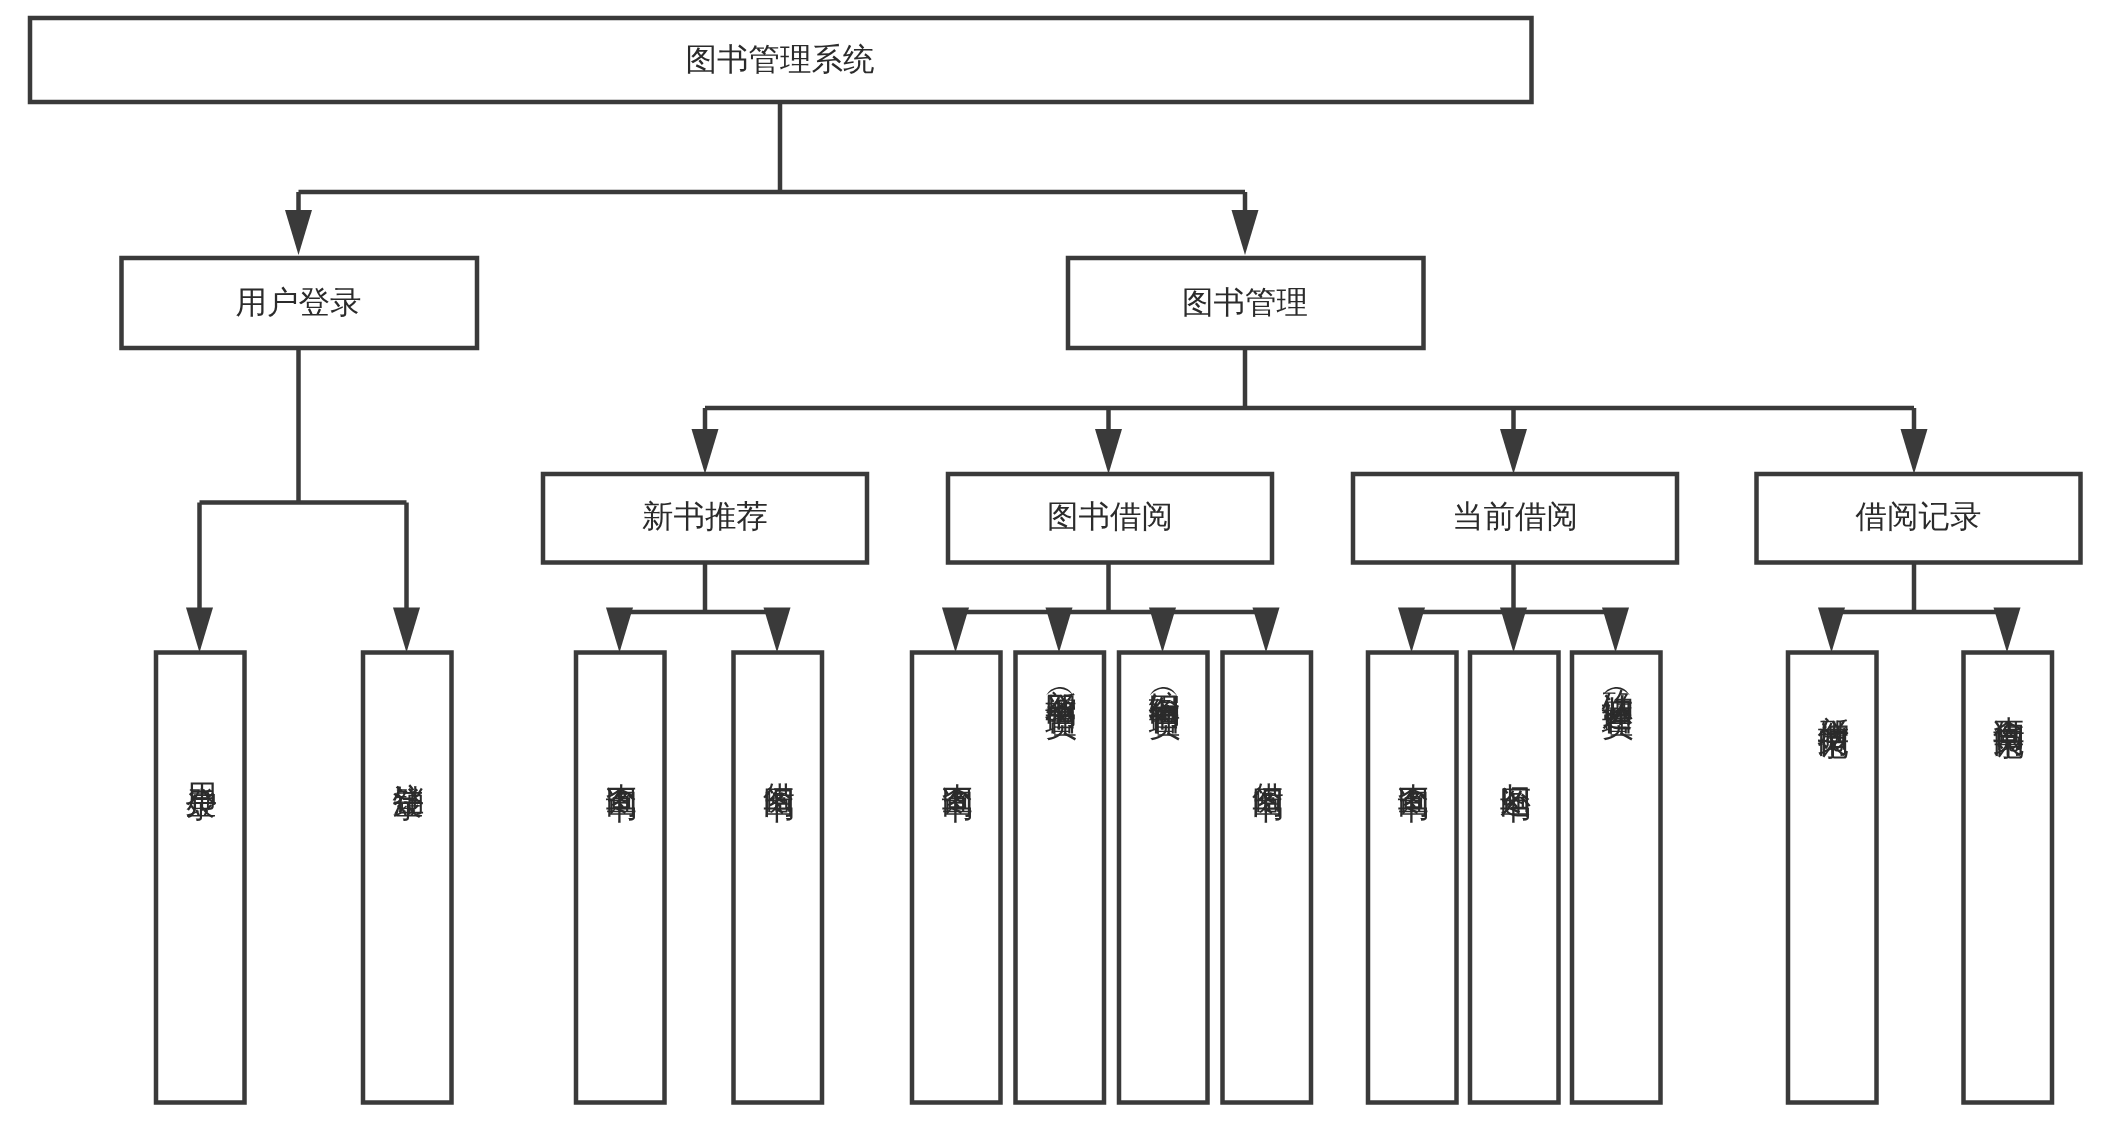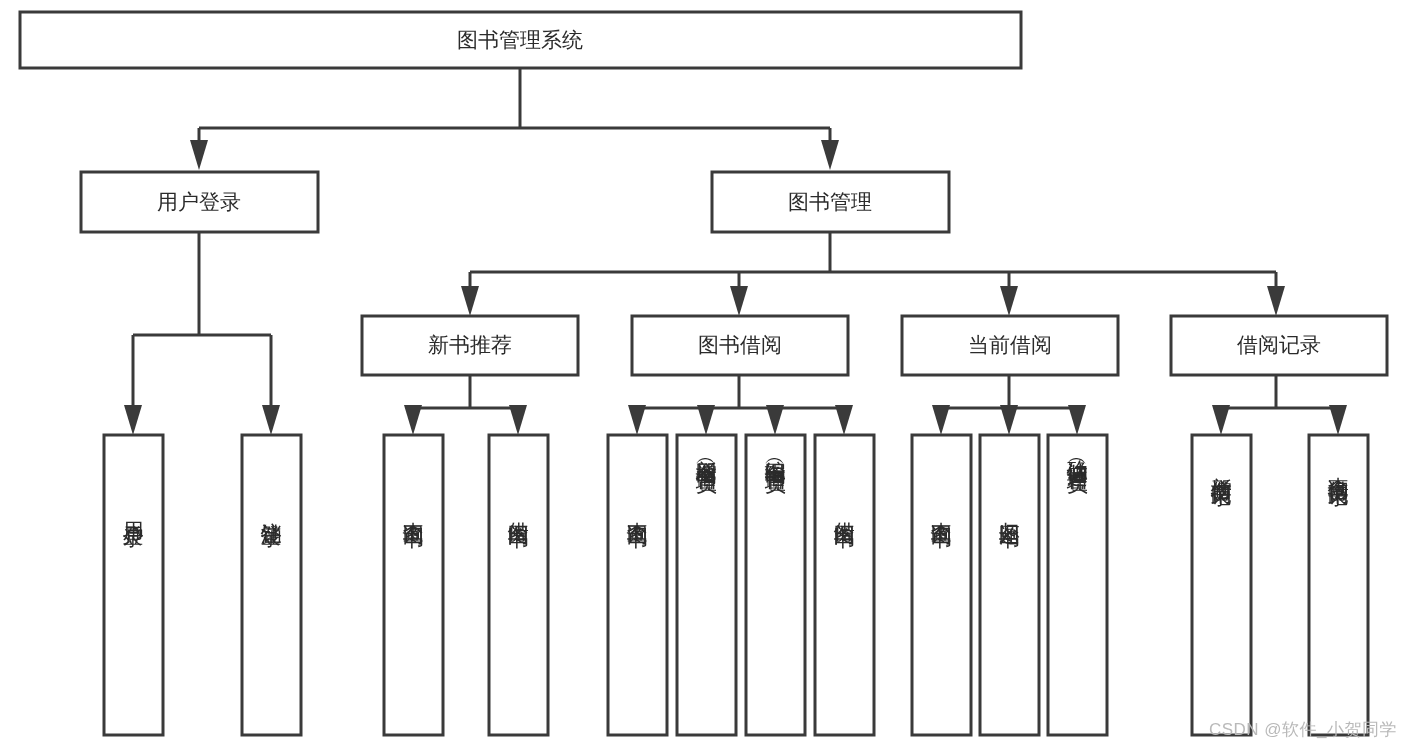--- a/index.html
+++ b/index.html
@@ -255,15 +255,14 @@
     <span class="vert-label">确认归还（管理员）</span>
   </div>
 
   <div class="vert-label-wrap" style="left:1192px; top:460px; width:59px; height:275px;">
     <span class="vert-label">新增借阅记录</span>
   </div>
   <div class="vert-label-wrap" style="left:1309px; top:460px; width:59px; height:275px;">
     <span class="vert-label">查询借阅记录</span>
   </div>
 
-  <div class="watermark">CSDN @软件_小贺同学</div>
 
 </div>
 
 </body></html>

